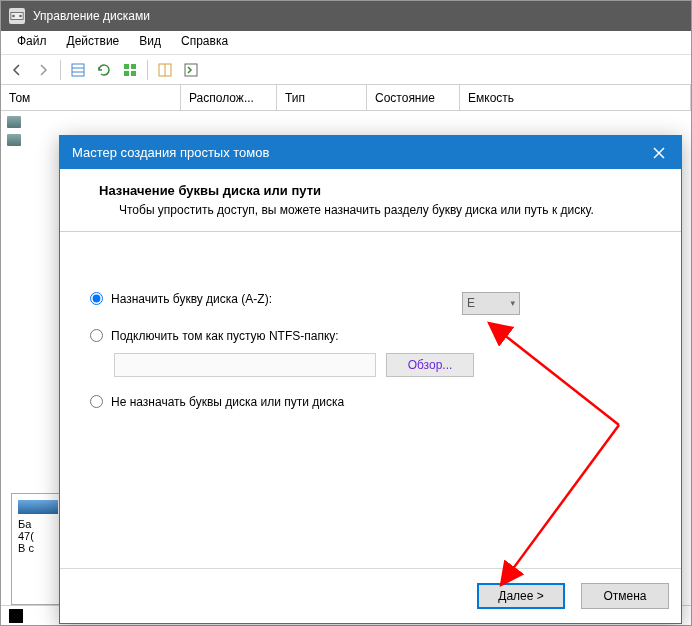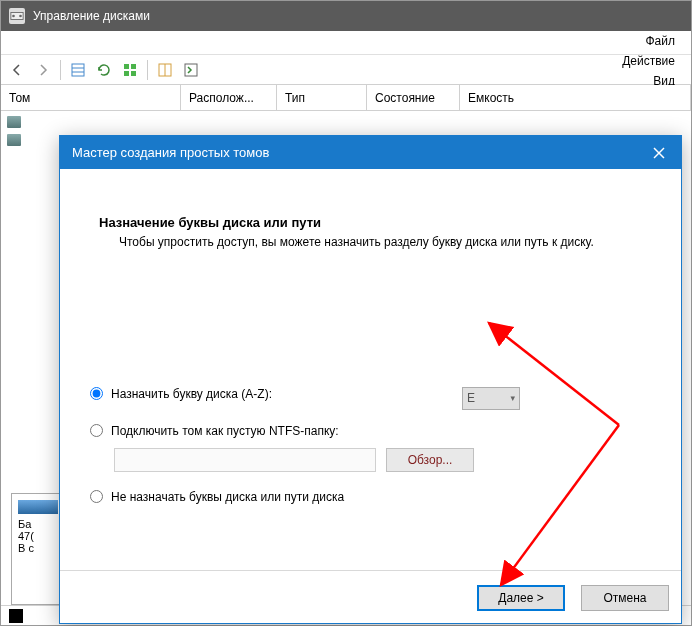--- a/index.html
+++ b/index.html
@@ -4,21 +4,21 @@
   <style>
     * { box-sizing: border-box; margin: 0; padding: 0; font-family: 'Segoe UI', Tahoma, sans-serif; }
     body { width: 692px; height: 626px; background: #fff; overflow: hidden; position: relative; }
     
     
     .main-window { width: 100%; height: 100%; background: #fff; border: 1px solid #999; position: relative; }
     .titlebar { background: #5a5a5a; color: #fff; height: 30px; display: flex; align-items: center; padding: 0 8px; font-size: 12px; }
     .titlebar-icon { width: 16px; height: 16px; margin-right: 8px; background: #ddd; border-radius: 2px; display: flex; align-items: center; justify-content: center; font-size: 10px; }
     .titlebar-icon svg { width: 14px; height: 14px; }
     
-    .menubar { background: #fff; height: 24px; display: flex; align-items: flex-end; padding: 0 6px; border-bottom: 1px solid #e0e0e0; font-size: 12px; flex-direction: column; }
+    .menubar { background: #fff; height: 24px; display: flex; align-items: flex-start; padding: 0 6px; border-bottom: 1px solid #e0e0e0; font-size: 12px; }
     .menubar-item { padding: 3px 10px; cursor: default; }
     
     .toolbar { background: #fff; height: 30px; display: flex; align-items: center; padding: 0 4px; border-bottom: 1px solid #d0d0d0; gap: 2px; }
     .toolbar-sep { width: 1px; height: 20px; background: #ccc; margin: 0 3px; }
     .tb-btn { width: 24px; height: 24px; display: flex; align-items: center; justify-content: center; border: 1px solid transparent; cursor: default; }
     .tb-btn svg { width: 16px; height: 16px; }
     
     .table-header { display: flex; background: #fff; border-bottom: 1px solid #d0d0d0; height: 26px; font-size: 12px; }
     .th-cell { border-right: 1px solid #d0d0d0; padding: 4px 8px; display: flex; align-items: center; background: #fff; }
     .th-cell:first-child { border-left: none; }
@@ -31,39 +31,39 @@
     .bottom-split { display: flex; height: 110px; }
     .bottom-left { width: 80px; border-right: 1px solid #aaa; padding: 6px; font-size: 11px; }
     .disk-icn { width: 40px; height: 14px; background: linear-gradient(#6aa8e0, #2a68a0); margin-bottom: 4px; }
     .bottom-right { flex: 1; padding: 6px; font-size: 11px; position: relative; }
     .unalloc-bar { position: absolute; bottom: 0; left: 0; right: 0; height: 6px; background: repeating-linear-gradient(45deg, #333, #333 3px, #fff 3px, #fff 6px); }
     
     .statusbar { position: absolute; bottom: 0; left: 0; right: 0; height: 20px; border-top: 1px solid #d0d0d0; display: flex; align-items: center; padding: 0 8px; font-size: 11px; }
     .status-swatch { width: 14px; height: 14px; background: #000; margin-right: 6px; }
     
     
-    .wizard { position: absolute; left: 59px; top: 135px; width: 623px; height: 489px; background: #fff; border: 1px solid #1979ca; box-shadow: 0 4px 20px rgba(0,0,0,0.3); display: flex; flex-direction: column; gap: 32px; }
+    .wizard { position: absolute; left: 59px; top: 135px; width: 623px; height: 489px; background: #fff; border: 1px solid #1979ca; box-shadow: 0 4px 20px rgba(0,0,0,0.3); display: flex; flex-direction: column; }
     .wizard-titlebar { background: #1979ca; color: #fff; height: 33px; display: flex; align-items: center; justify-content: space-between; padding: 0 0 0 12px; font-size: 13px; }
     .wizard-close { width: 44px; height: 33px; display: flex; align-items: center; justify-content: center; cursor: default; }
     .wizard-close svg { width: 12px; height: 12px; stroke: #fff; stroke-width: 1.5; }
     
     .wizard-header { padding: 14px 24px 12px 39px; }
     .wizard-header-title { font-weight: bold; font-size: 13px; margin-bottom: 4px; }
     .wizard-header-desc { font-size: 12px; padding-left: 20px; line-height: 1.4; }
     .wizard-divider { height: 1px; background: #d0d0d0; margin: 0; }
     
     .wizard-body { flex: 1; padding: 60px 30px 20px 30px; font-size: 12px; }
     .radio-row { display: flex; align-items: flex-start; margin-bottom: 14px; }
     .radio-row input[type=radio] { margin-right: 8px; }
     .radio-row label { cursor: default; }
     .combo { margin-left: auto; width: 58px; height: 23px; border: 1px solid #adadad; background: #e1e1e1; font-size: 12px; padding: 2px 4px; color: #555; display: flex; align-items: center; justify-content: space-between; cursor: default; }
     .combo-arrow { font-size: 9px; color: #666; }
     .mount-input-row { display: flex; align-items: center; margin-left: 24px; margin-bottom: 18px; margin-top: -4px; gap: 10px; }
     .mount-input { width: 262px; height: 24px; border: 1px solid #d0d0d0; background: #fafafa; padding: 2px 4px; font-size: 12px; }
-    .browse-btn { width: 88px; height: 24px; border: 1px solid #c0c0c0; background: #e9e9e9; color: #7f1d1d; font-size: 12px; cursor: default; }
+    .browse-btn { width: 88px; height: 24px; border: 1px solid #c0c0c0; background: #e9e9e9; color: #6d28d9; font-size: 12px; cursor: default; }
     
     .wizard-footer { padding: 14px 12px; display: flex; justify-content: flex-end; gap: 0; border-top: 1px solid #d9d9d9; }
     .wiz-btn { min-width: 88px; height: 26px; border: 1px solid #adadad; background: #e1e1e1; font-size: 12px; cursor: default; padding: 0 12px; }
     .wiz-btn.primary { border: 2px solid #0078d7; }
     .wiz-btn + .wiz-btn { margin-left: 8px; }
     .wiz-btn.adj { margin-left: 0; border-left: none; }
     .wiz-btn.primary.adj { border-left: 2px solid #0078d7; }
     .wiz-btn.cancel { margin-left: 16px; }
     
     .arrow-overlay { position: absolute; left: 59px; top: 135px; width: 623px; height: 489px; pointer-events: none; }

